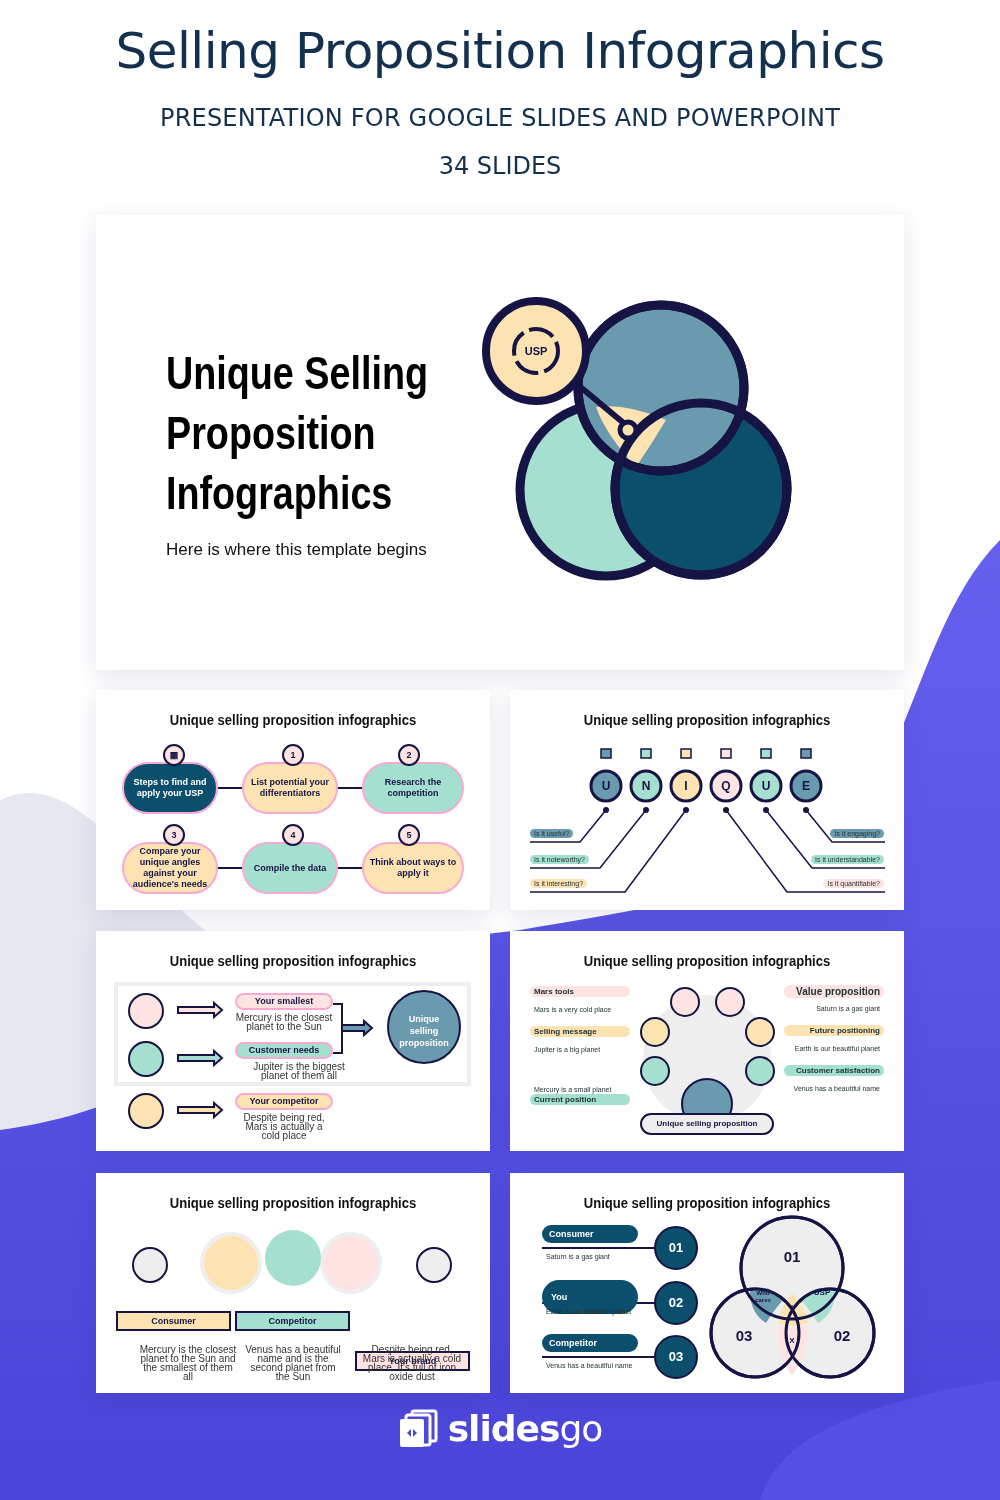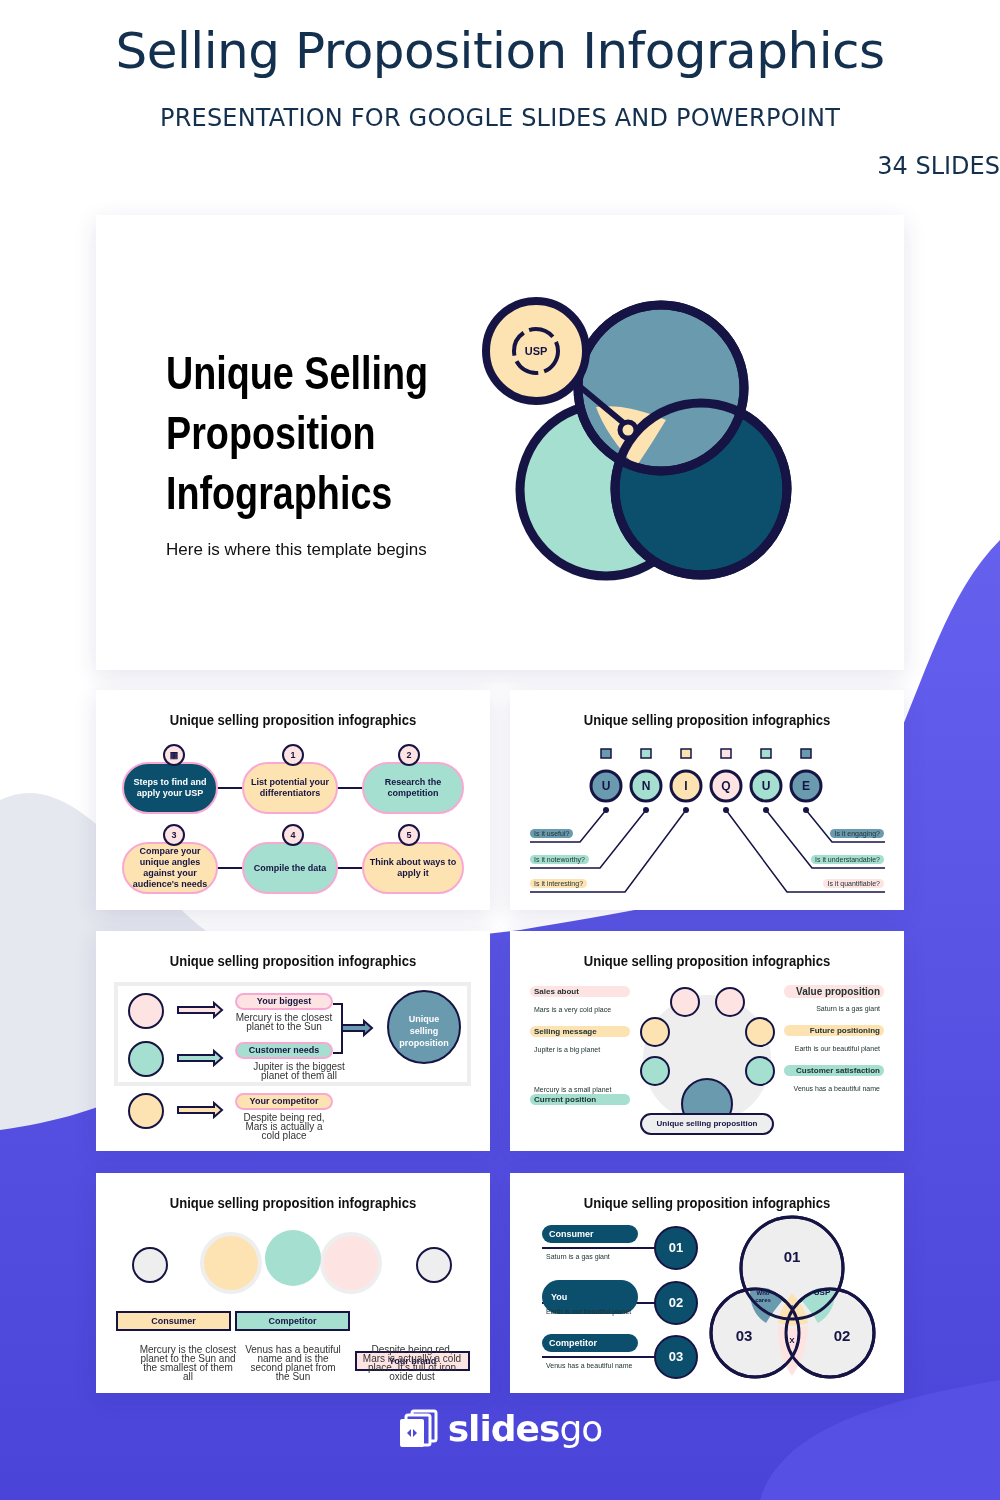--- a/index.html
+++ b/index.html
@@ -1,21 +1,21 @@
 <!DOCTYPE html>
 <html><head>
 <meta charset="utf-8">
 <style>
   html,body{margin:0;padding:0;}
   body{width:1000px;height:1500px;position:relative;overflow:hidden;background:#ffffff;font-family:"Liberation Sans",sans-serif;}
   .bg{position:absolute;left:0;top:0;width:1000px;height:1500px;z-index:0;}
   .header{position:absolute;left:0;top:0;width:1000px;text-align:center;color:#14304f;z-index:2;}
   .h-title{font-family:"DejaVu Sans",sans-serif;font-size:50px;font-weight:normal;margin:0;position:absolute;top:22px;width:1000px;letter-spacing:-0.5px;}
   .h-sub{font-family:"DejaVu Sans",sans-serif;font-size:24px;position:absolute;top:104px;width:1000px;letter-spacing:0.2px;}
-  .h-count{font-family:"DejaVu Sans",sans-serif;font-size:24px;position:absolute;top:152px;width:1000px;text-align:right;}
+  .h-count{font-family:"DejaVu Sans",sans-serif;font-size:24px;position:absolute;top:152px;width:1000px;}
   .slide{position:absolute;background:#fff;box-shadow:0 6px 22px rgba(40,40,120,0.12);z-index:2;overflow:hidden;}
   .main{left:96px;top:215px;width:808px;height:455px;}
   .main-title{position:absolute;left:70px;top:128px;font-family:"Liberation Sans",sans-serif;font-weight:bold;font-size:46px;line-height:60px;color:#000;transform:scaleX(0.82);transform-origin:left top;width:400px;}
   .main-sub{position:absolute;left:70px;top:325px;font-size:17px;color:#111;}
   .thumb{width:394px;height:220px;}
   .t-title{position:absolute;left:0;top:22px;width:394px;text-align:center;font-weight:bold;font-size:14.5px;color:#111;transform:scaleX(0.9);}
   .pill{position:absolute;border:2px solid #f9a8d4;border-radius:40px;display:flex;align-items:center;justify-content:center;text-align:center;font-weight:bold;font-size:9px;line-height:11px;color:#161444;box-sizing:border-box;}
   .num{position:absolute;width:22px;height:22px;border:2px solid #161444;border-radius:50%;background:#fde4e2;display:flex;align-items:center;justify-content:center;font-weight:bold;font-size:9px;color:#161444;box-sizing:border-box;}
   .small{font-size:10px;color:#333;position:absolute;text-align:center;line-height:9px;}
   .lbl{position:absolute;font-size:7px;padding:1px 4px;border-radius:6px;color:#233;}
@@ -150,21 +150,21 @@
         <circle cx="50" cy="128" r="17" fill="#a4dfcf"></circle>
         <circle cx="50" cy="180" r="17" fill="#fde3b2"></circle>
       <path d="M82 76 h36 v-4 l8 7 -8 7 v-4 h-36z" fill="#fde4e2"></path>
       <path d="M82 124 h36 v-4 l8 7 -8 7 v-4 h-36z" fill="#a4dfcf"></path>
       <path d="M82 176 h36 v-4 l8 7 -8 7 v-4 h-36z" fill="#fde3b2"></path>
       <polyline points="237,73 246,73 246,122 237,122" fill="none"></polyline>
       <path d="M246 94 h22 v-4 l8 7 -8 7 v-4 h-22z" fill="#6a9aae"></path>
       <circle cx="328" cy="96" r="36" fill="#6a9aae"></circle>
     </g>
   </svg>
-  <div class="pill" style="left:139px;top:62px;width:98px;height:17px;background:#fde4e2;">Your biggest</div>
+  <div class="pill" style="left:139px;top:62px;width:98px;height:17px;background:#fde4e2;">Your smallest</div>
   <div class="small" style="left:139px;top:82px;width:98px;">Mercury is the closest planet to the Sun</div>
   <div class="pill" style="left:139px;top:111px;width:98px;height:17px;background:#a4dfcf;">Customer needs</div>
   <div class="small" style="left:154px;top:131px;width:98px;">Jupiter is the biggest planet of them all</div>
   <div class="pill" style="left:139px;top:162px;width:98px;height:17px;background:#fde3b2;">Your competitor</div>
   <div class="small" style="left:139px;top:182px;width:98px;">Despite being red, Mars is actually a cold place</div>
   <div style="position:absolute;left:300px;top:82px;width:56px;text-align:center;color:#fff;font-weight:bold;font-size:9px;line-height:12px;">Unique selling proposition</div>
 </div>
 
 <div class="slide thumb" style="left:510px;top:931px;">
   <div class="t-title">Unique selling proposition infographics</div>
@@ -174,21 +174,21 @@
       <circle cx="175" cy="71" r="14" fill="#fde4e2"></circle>
         <circle cx="220" cy="71" r="14" fill="#fde4e2"></circle>
       <circle cx="145" cy="101" r="14" fill="#fde3b2"></circle>
         <circle cx="250" cy="101" r="14" fill="#fde3b2"></circle>
       <circle cx="145" cy="140" r="14" fill="#a4dfcf"></circle>
         <circle cx="250" cy="140" r="14" fill="#a4dfcf"></circle>
       <circle cx="197" cy="173" r="25" fill="#6a9aae"></circle>
       <rect x="131" y="183" width="132" height="20" rx="10" fill="#eeeeee"></rect>
     </g>
   </svg>
-  <div class="lbl" style="left:20px;top:55px;width:92px;background:#fde4e2;font-weight:bold;font-size:8px;">Sales about</div>
+  <div class="lbl" style="left:20px;top:55px;width:92px;background:#fde4e2;font-weight:bold;font-size:8px;">Mars tools</div>
   <div class="lbl" style="left:20px;top:74px;">Mars is a very cold place</div>
   <div class="lbl" style="left:20px;top:95px;width:92px;background:#fde3b2;font-weight:bold;font-size:8px;">Selling message</div>
   <div class="lbl" style="left:20px;top:114px;">Jupiter is a big planet</div>
   <div class="lbl" style="left:20px;top:135px;width:92px;background:#a4dfcf;font-weight:bold;font-size:8px;margin-top:28px;">Current position</div>
   <div class="lbl" style="left:20px;top:154px;">Mercury is a small planet</div>
   <div class="lbl" style="right:20px;top:54px;width:92px;text-align:right;background:#fde4e2;font-weight:bold;font-size:10px;">Value proposition</div>
   <div class="lbl" style="right:20px;top:73px;text-align:right;">Saturn is a gas giant</div>
   <div class="lbl" style="right:20px;top:94px;width:92px;text-align:right;background:#fde3b2;font-weight:bold;font-size:8px;">Future positioning</div>
   <div class="lbl" style="right:20px;top:113px;text-align:right;">Earth is our beautiful planet</div>
   <div class="lbl" style="right:20px;top:134px;width:92px;text-align:right;background:#a4dfcf;font-weight:bold;font-size:8px;">Customer satisfaction</div>

